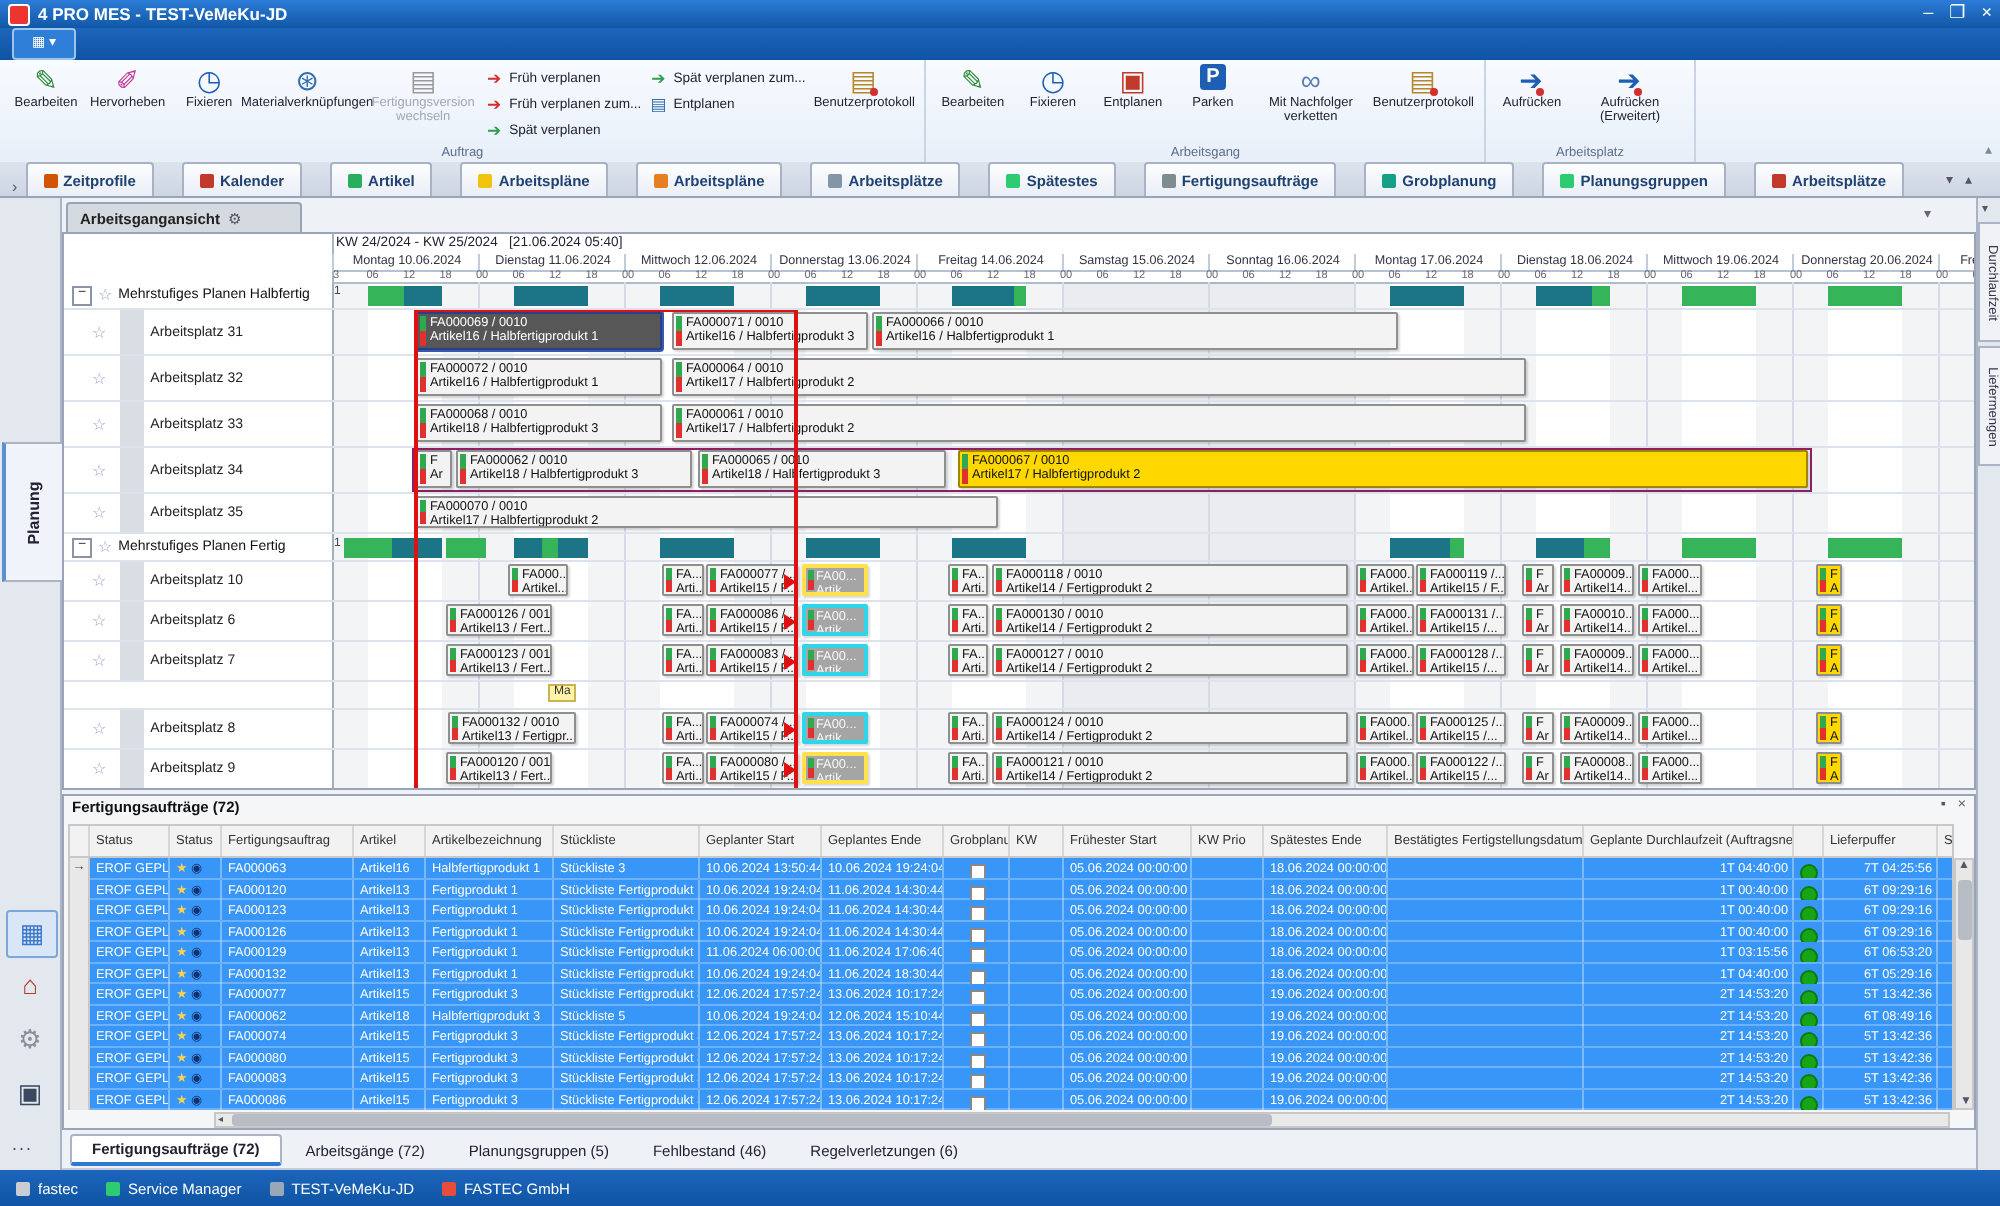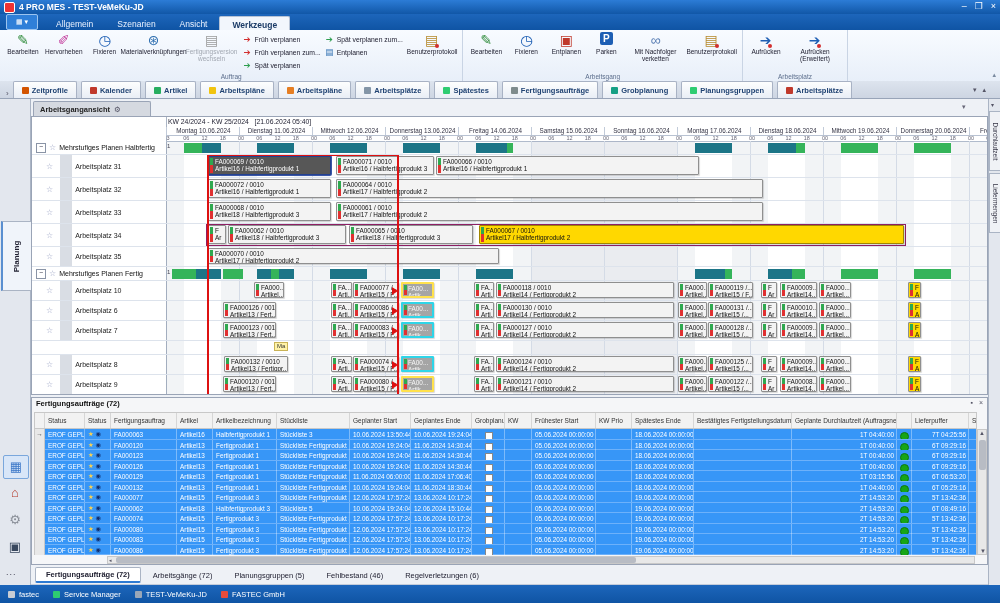--- a/index.html
+++ b/index.html
@@ -136,26 +136,20 @@
     <span>4 PRO MES - TEST-VeMeKu-JD</span>
     <span id="winctl">
       <span>–</span>
       <span>❐</span>
       <span>×</span>
     </span>
   </div>
 
   <div id="menubar" class="abs">
     <div id="appbtn">▦ ▾</div>
-    <div id="menu-tabs" style="display:flex">
-        <div class="mtab">Allgemein</div>
-        <div class="mtab">Szenarien</div>
-        <div class="mtab">Ansicht</div>
-        <div class="mtab active">Werkzeuge</div>
-      </div>
   </div>
 
   <div id="ribbon" class="abs">
     <span id="ribcollapse">▴</span>
   <div class="rgroup">
         <div class="rbody">
           <div class="rbig">
             <div class="ric" style="color: rgb(46, 139, 58);">✎</div>
             <div class="rlb">Bearbeiten</div>
           </div>
@@ -247,21 +241,21 @@
             <div class="ric" style="color: rgb(30, 95, 180);">➔<div style="display: inline-block; width: 4px; height: 4px; border-radius: 50%; background: rgb(210, 47, 47); vertical-align: bottom; margin-left: -3px;"></div></div>
             <div class="rlb">Aufrücken (Erweitert)</div>
           </div>
         </div>
         <div class="rtitle">Arbeitsplatz</div>
       </div>
     </div>
 
   <div id="doctabrow" class="abs">
     <span id="dtoverflow">›</span>
-    <div id="doctabs" style="display:flex;gap:4px">
+    <div id="doctabs" style="display:flex;gap:14px">
         <div class="dtab">
           <div class="dticon" style="background: rgb(211, 84, 0);"></div>
           <span>Zeitprofile</span>
         </div>
         <div class="dtab">
           <div class="dticon" style="background: rgb(192, 57, 43);"></div>
           <span>Kalender</span>
         </div>
         <div class="dtab">
           <div class="dticon" style="background: rgb(39, 174, 96);"></div>

